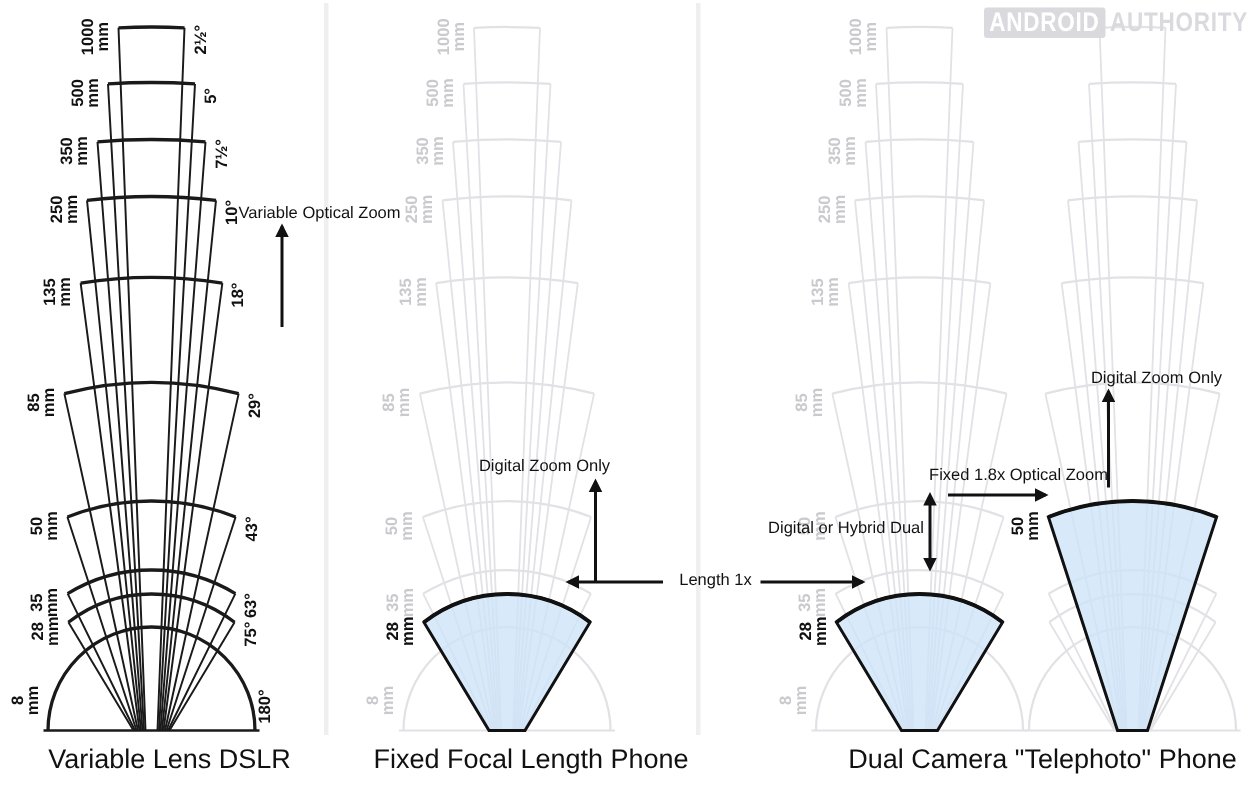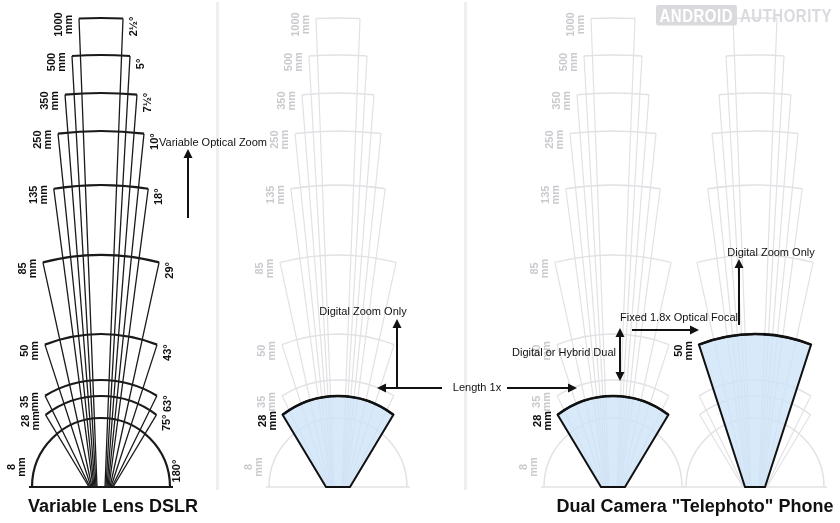--- a/index.html
+++ b/index.html
@@ -10,21 +10,20 @@
   #fan-svg{position:absolute;left:0;top:0;z-index:1;}
   #fan-svg text{font-family:"Liberation Sans",sans-serif;}
   .divider{position:absolute;top:2px;height:488px;width:3px;background:#efeff1;z-index:0;}
   .ann{
     position:absolute;z-index:3;font-size:11px;color:#111;white-space:nowrap;
     transform:translateX(-50%);
   }
   .caption{
     position:absolute;z-index:3;font-size:18px;color:#111;white-space:nowrap;
     transform:translateX(-50%);
-    font-weight:bold;
   }
   .watermark{
     position:absolute;top:5px;right:8px;z-index:3;font-weight:bold;font-size:15px;
     letter-spacing:0.5px;transform:scaleY(1.2);transform-origin:top right;white-space:nowrap;
   }
   .wm-brand{background:#dadade;color:#fff;padding:0 4px;border-radius:2px;margin-right:3px;}
   .wm-suffix{color:#dadade;}
 </style>
 </head>
 <body>
@@ -210,19 +209,20 @@
     </svg>
 
   <div class="watermark">
     <span class="wm-brand">ANDROID</span><span class="wm-suffix">AUTHORITY</span>
   </div>
 
   <div class="ann" style="left:213px;top:136px">Variable Optical Zoom</div>
   <div class="ann" style="left:363px;top:305px">Digital Zoom Only</div>
   <div class="ann" style="left:477px;top:381px">Length 1x</div>
   <div class="ann" style="left:564px;top:346px">Digital or Hybrid Dual</div>
-  <div class="ann" style="left:679px;top:311px">Fixed 1.8x Optical Focal</div>
+  <div class="ann" style="left:679px;top:311px">Fixed 1.8x Optical Zoom</div>
   <div class="ann" style="left:771px;top:246px">Digital Zoom Only</div>
 
   <div class="caption" style="left:113px;top:496px">Variable Lens DSLR</div>
+  <div class="caption" style="left:354px;top:496px">Fixed Focal Length Phone</div>
   <div class="caption" style="left:695px;top:496px">Dual Camera "Telephoto" Phone</div>
 
 </div>
 
 </body></html>

